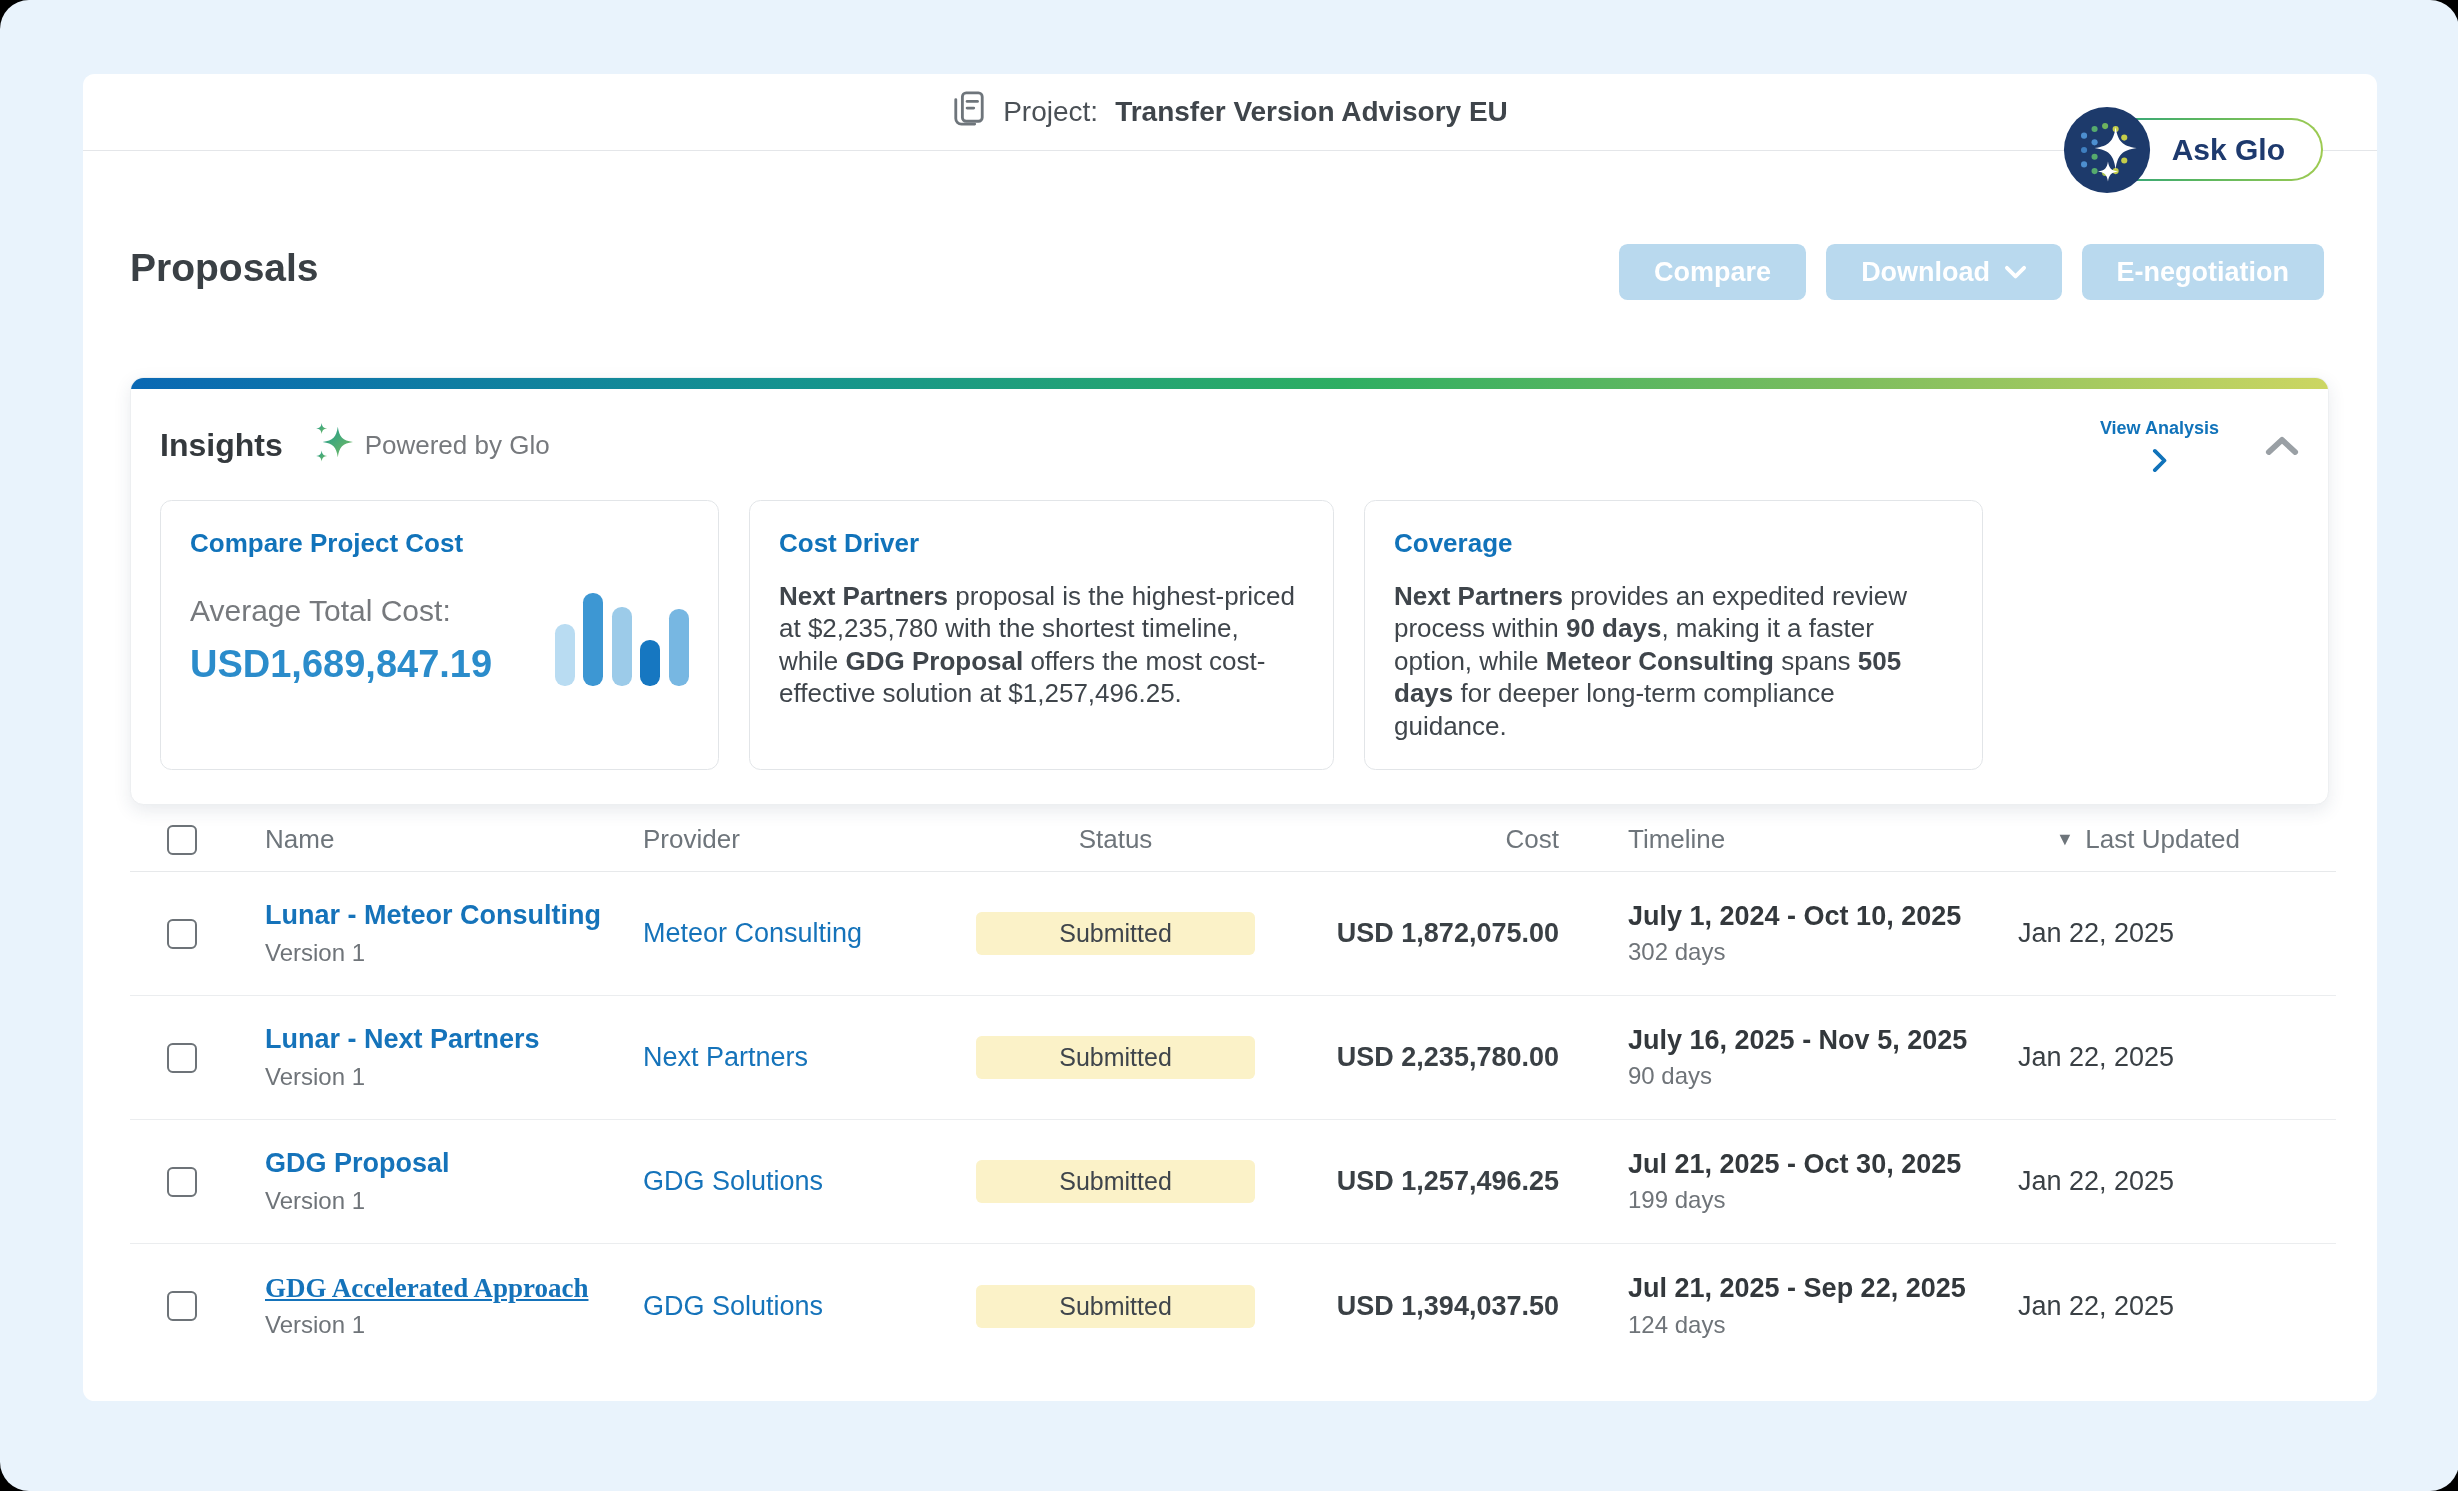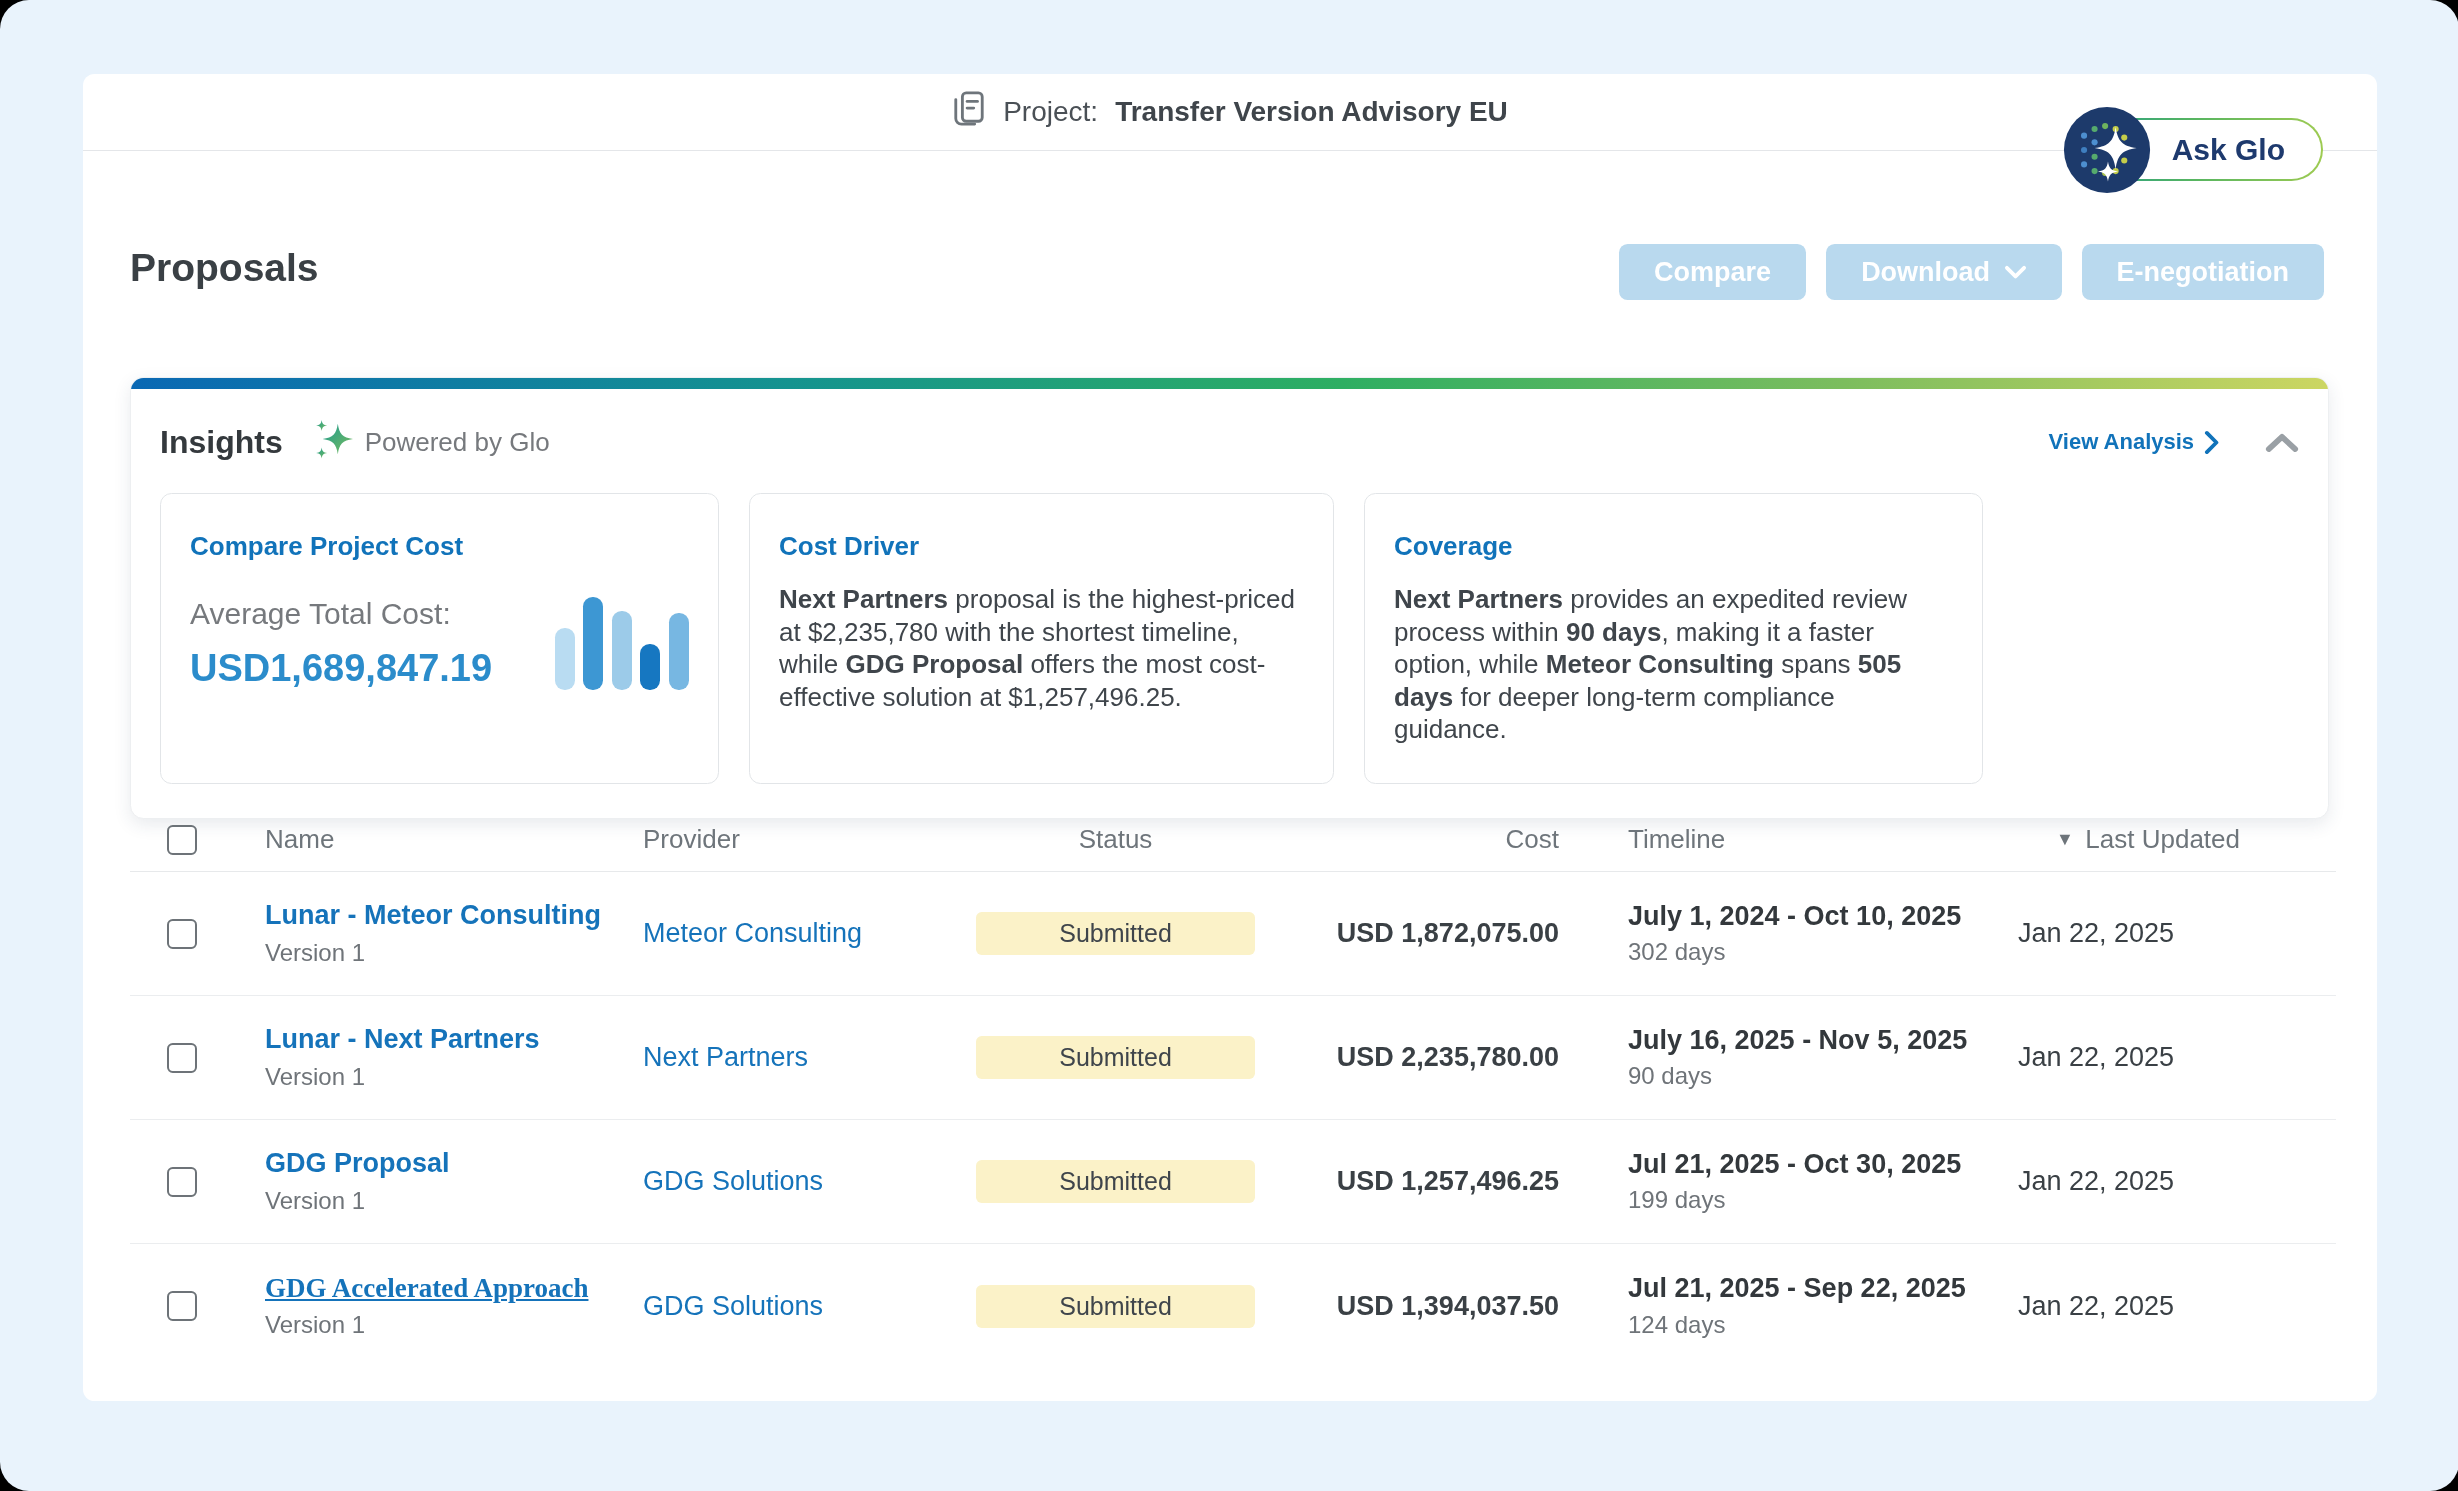--- a/index.html
+++ b/index.html
@@ -26,25 +26,25 @@
           font-family:inherit; font-size:27px; font-weight:600; padding:0 35px; display:flex; align-items:center; gap:13.4px; cursor:pointer; }
 
   
   .insights { position:absolute; left:47px; top:303px; width:2199px; background:#fff; border-radius:13.4px;
               border:1px solid #edeff1; box-shadow:0 5.7px 17px rgba(40,60,90,.10); overflow:hidden; }
   .insights-bar { height:10.5px; background:linear-gradient(90deg,#0a68b4 0%,#14938f 30%,#2dae62 55%,#7cbd5e 78%,#ccd662 100%); }
   .insights-head { display:flex; align-items:center; padding:29px 29px 9.6px 29px; }
   .insights-title { font-size:32px; font-weight:700; color:#34393d; }
   .powered { display:flex; align-items:center; gap:11.5px; margin-left:32.5px; color:#76797d; font-size:26px; }
   .insights-head-right { margin-left:auto; display:flex; align-items:center; gap:46px; }
-  .view-analysis { display:flex; align-items:center; gap:9.6px; color:#1173ba; font-size:22px; font-weight:700; cursor:pointer; }
+  .view-analysis { display:flex; align-items:center; gap:9.6px; color:#1173ba; font-size:18px; font-weight:700; cursor:pointer;flex-direction:column; }
   .collapse-btn { cursor:pointer; display:flex; align-items:center; }
 
   .insight-cards { display:flex; gap:30px; padding:17px 29px 34px 29px; }
-  .icard { border:1px solid #e2e5e8; border-radius:11.5px; padding:37px 29px; background:#fff; }
+  .icard { border:1px solid #e2e5e8; border-radius:11.5px; padding:27px 29px; background:#fff; }
   .icard-title { color:#1173ba; font-size:26px; font-weight:700; margin-bottom:21px; }
   .icard.cost { width:559px; display:flex; flex-direction:column; }
   .cost-row { display:flex; align-items:flex-end; justify-content:space-between; margin-top:7.6px; }
   .cost-label { color:#76797d; font-size:30px; margin-bottom:15.3px; }
   .cost-value { color:#2b8ccb; font-size:38px; font-weight:700; }
   .mini-chart { display:flex; align-items:flex-end; gap:8.6px; height:99px; }
   .mini-chart .bar { width:20px; border-radius:9.6px; }
   .icard.text { width:585px; }
   .icard.text.c3 { width:619px; }
   .icard-body { font-size:26px; line-height:32.5px; color:#3f454b; }

